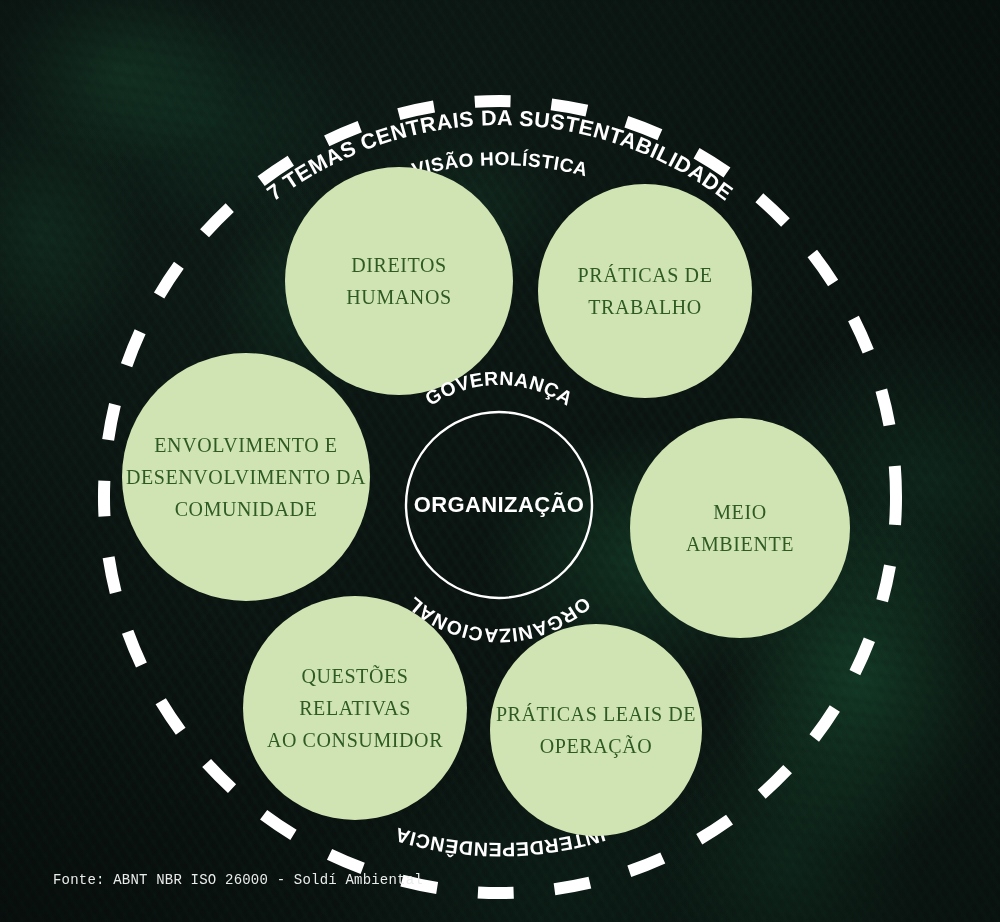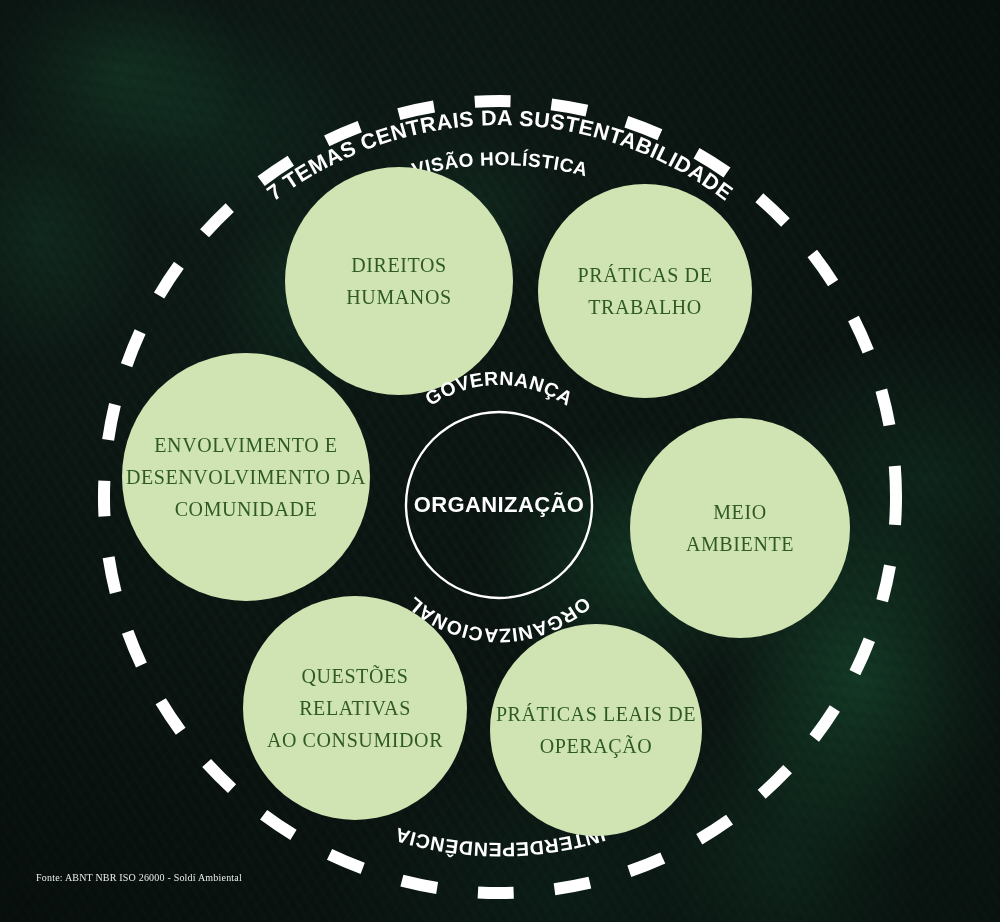--- a/index.html
+++ b/index.html
@@ -41,23 +41,23 @@
   .center-txt{font-family:"Liberation Sans", sans-serif;
               fill:#ffffff;font-size:22px;font-weight:700;letter-spacing:.4px;}
   .ring-txt{font-family:"Liberation Sans", sans-serif;
             fill:#ffffff;font-weight:700;letter-spacing:.5px;}
   .t-title{font-size:21.5px;}
   .t-sub{font-size:19px;}
   .t-gov{font-size:19.5px;}
   .t-org{font-size:19.5px;}
   .t-int{font-size:19.5px;}
 
-  #credit{position:absolute;left:36px;top:872px;
-          font-family:Liberation Serif, serif;
-          font-size:10px;color:#e9ecea;letter-spacing:.2px;white-space:nowrap;}
+  #credit{position:absolute;left:53px;top:872px;
+          font-family:Liberation Mono, monospace;
+          font-size:14px;color:#e9ecea;letter-spacing:.2px;white-space:nowrap;}
 </style>
 </head>
 <body>
 
 <div id="stage">
 
   <div id="bg"></div>
   <div id="bgtex"></div>
   <div id="bgvig"></div>
 

